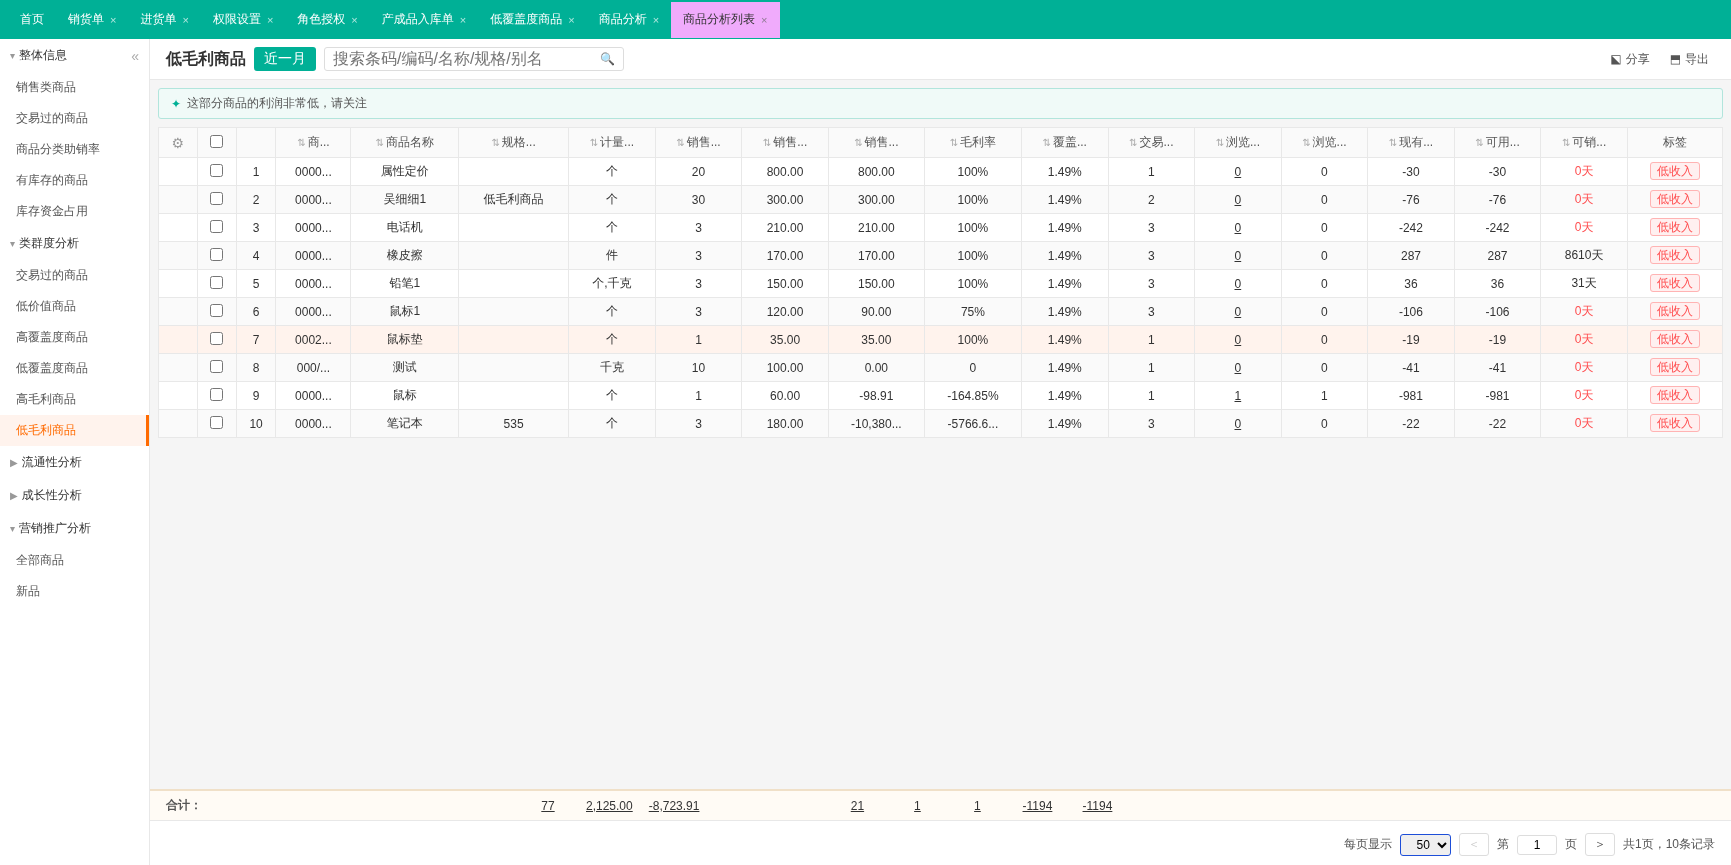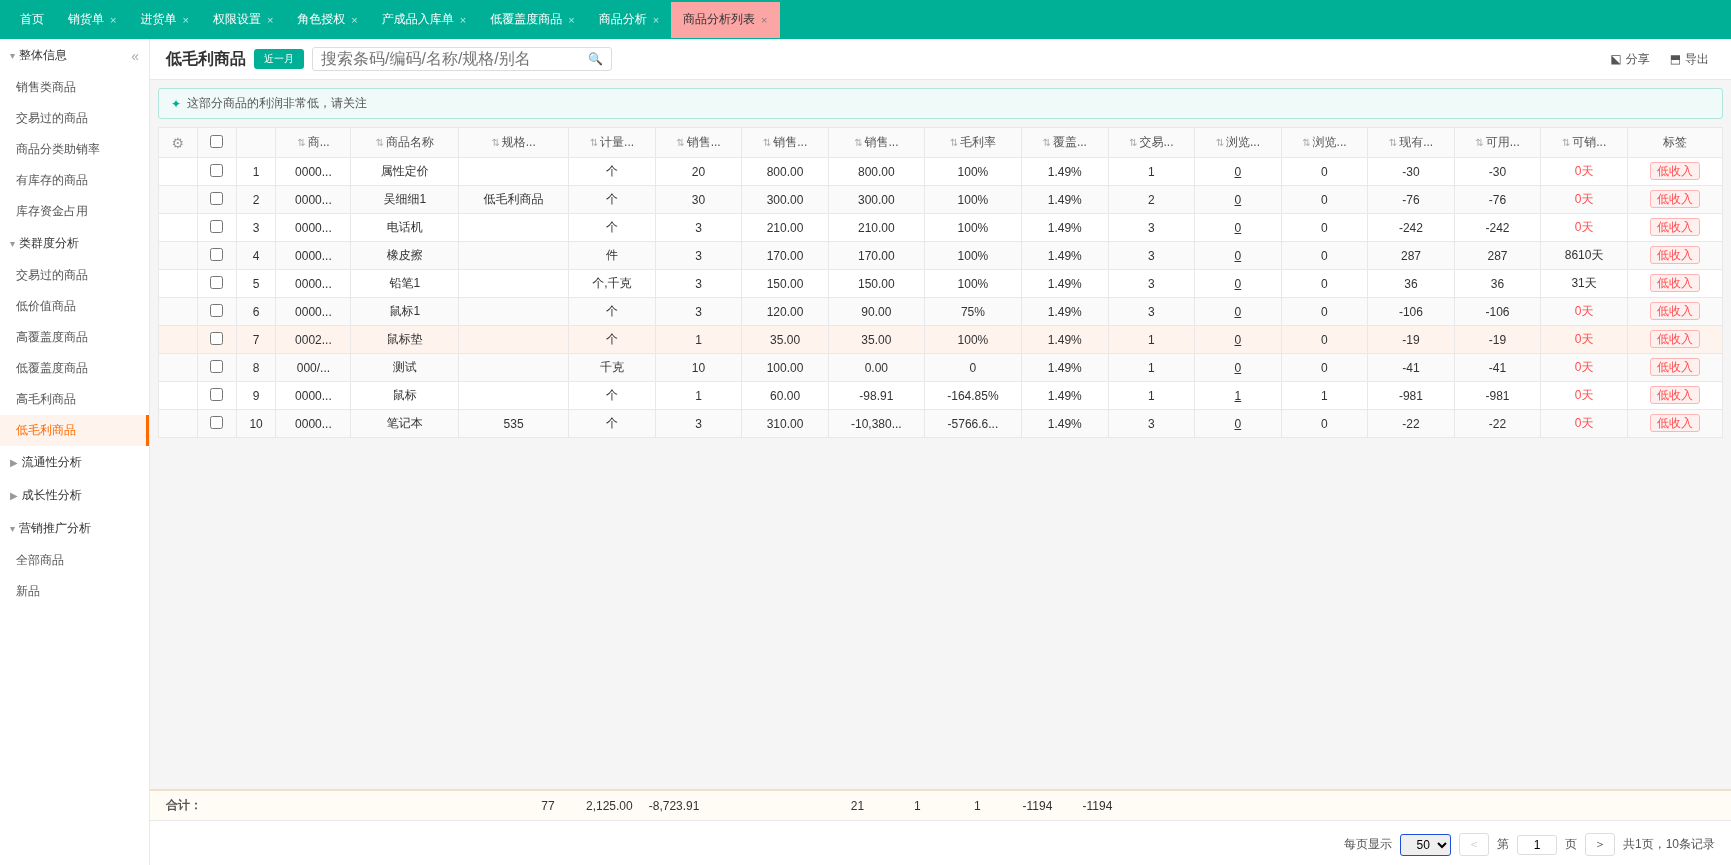--- a/index.html
+++ b/index.html
@@ -17,21 +17,21 @@
     .nav-item {
       padding: 0 12px;
       height: 36px;
       display: flex;
       align-items: center;
       cursor: pointer;
       white-space: nowrap;
       font-size: 13px;
       color: #fff;
     }
-    .nav-item.active { background: #fca5a5; color: #333; }
+    .nav-item.active { background: #f0abfc; color: #333; }
     .nav-item .close-x { margin-left: 6px; font-size: 11px; opacity: 0.7; }
 
     
     .main-layout {
       display: flex;
       height: calc(100vh - 36px);
     }
 
     
     .sidebar {
@@ -82,21 +82,21 @@
       font-weight: bold;
       color: #333;
     }
     .filter-btn {
       background: #00b096;
       color: #fff;
       border: none;
       border-radius: 3px;
       padding: 3px 10px;
       cursor: pointer;
-      font-size: 10px;
+      font-size: 14px;
     }
     .search-box {
       display: flex;
       align-items: center;
       border: 1px solid #ddd;
       border-radius: 3px;
       padding: 2px 8px;
       background: #fff;
       flex: 1;
       max-width: 300px;
@@ -198,20 +198,21 @@
       display: flex;
       align-items: center;
       font-size: 12px;
       color: #333;
     }
     .footer-label { font-weight: bold; color: #555; margin-right: 16px; }
     .footer-cell {
       min-width: 60px;
       text-align: center;
       padding: 0 8px;
+      text-decoration: underline;
     }
 
     
     .pagination-bar {
       background: #fff;
       border-top: 1px solid #e8e8e8;
       padding: 12px 16px;
       display: flex;
       align-items: center;
       justify-content: flex-end;
@@ -576,21 +577,21 @@
     </tr>
             <tr>
       <td></td>
       <td><input type="checkbox" style=""></td>
       <td>10</td>
       <td>0000...</td>
       <td>笔记本</td>
       <td>535</td>
       <td>个</td>
       <td>3</td>
-      <td>310.00</td>
+      <td>180.00</td>
       <td>-10,380...</td>
       <td>-5766.6...</td>
       <td>1.49%</td>
       <td>3</td>
       <td><span class="link-underline">0</span></td>
       <td>0</td>
       <td>-22</td>
       <td>-22</td>
       <td><span class="text-red">0天</span></td>
       <td><span class="tag-low-income">低收入</span></td>

